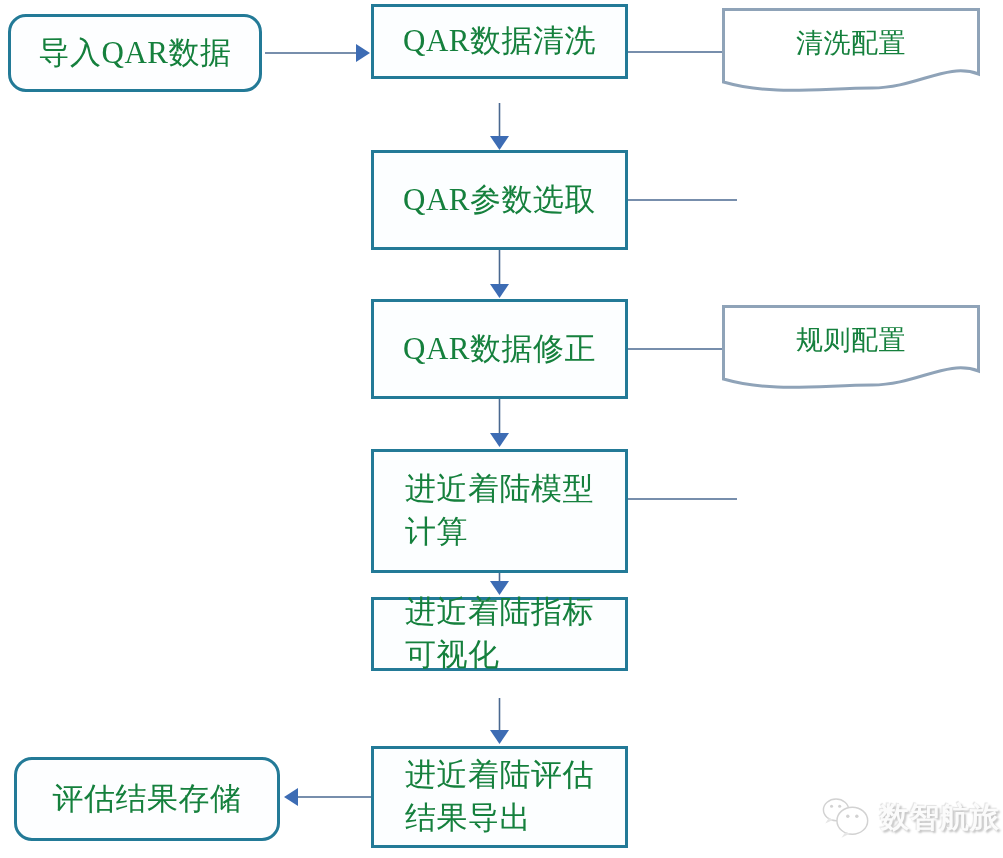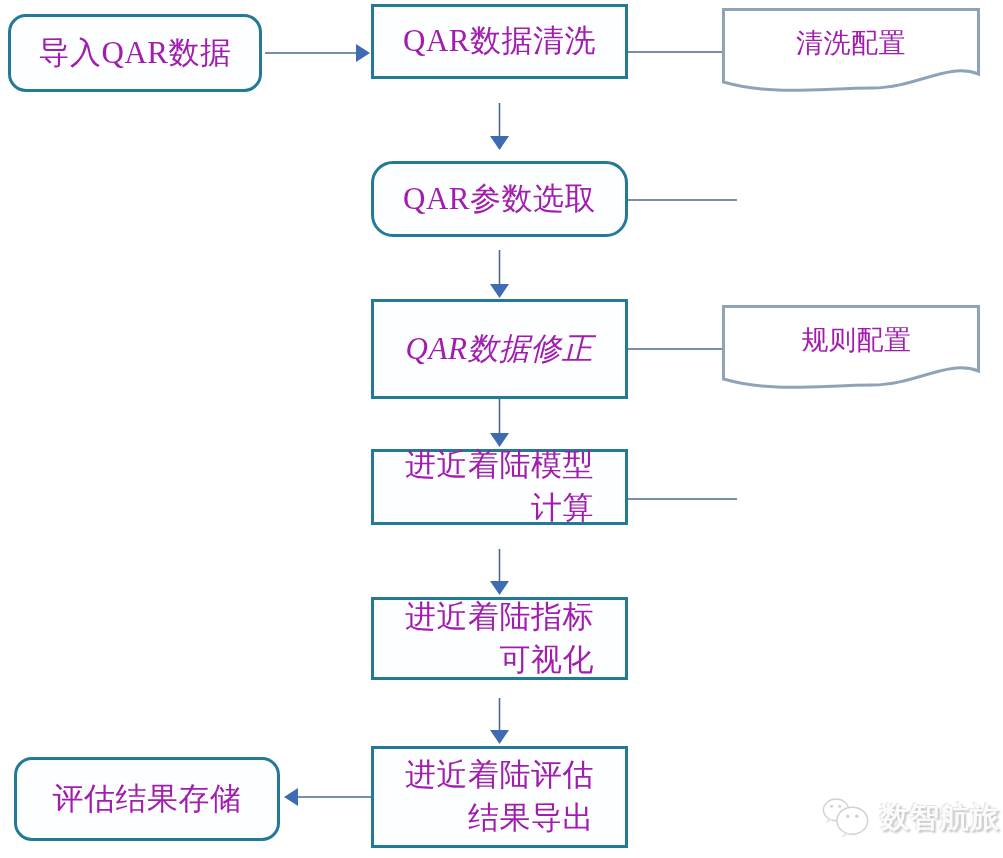--- a/index.html
+++ b/index.html
@@ -10,22 +10,22 @@
     overflow:hidden;
     font-family:"Liberation Serif","DejaVu Serif",serif;
   }
   
   #connectors{position:absolute;left:0;top:0;width:1003px;height:858px;z-index:1;}
 
   
   .node{position:absolute;z-index:2;display:flex;align-items:center;justify-content:center;box-sizing:border-box;}
   .label{
     white-space:pre-line;
-    text-align:right;
-    color:#a21caf;
+    text-align:left;
+    color:#15803d;
     font-size:31px;
     line-height:1.38;
     letter-spacing:0.5px;
   }
   .process{
     background:#fcfeff;
     border:3.5px solid #237a97;
     left:371px;width:257px;
   }
   .terminator{
@@ -107,43 +107,43 @@
     <span class="label">QAR数据清洗</span>
   </div>
 
   <div class="document" style="top:8px;">
     <svg width="258" height="90" viewBox="0 0 258 90">
       <path d="M1.5,1.5 H256.5 V66 C225,54 195,80 150,80 C100,80 50,88 1.5,74 Z" fill="#ffffff" stroke="#8fa3b8" stroke-width="3"></path>
     </svg>
     <span class="label">清洗配置</span>
   </div>
 
-  <div class="node process" style="top:161px;height:76px;border-radius:22px;">
+  <div class="node process" style="top:150px;height:100px;">
     <span class="label">QAR参数选取</span>
   </div>
 
 
-  <div class="node process" style="top:299px;height:100px;font-style:italic;">
+  <div class="node process" style="top:299px;height:100px;">
     <span class="label">QAR数据修正</span>
   </div>
 
-  <div class="document" style="top:305px;padding-left:11px;">
+  <div class="document" style="top:305px;">
     <svg width="258" height="90" viewBox="0 0 258 90">
       <path d="M1.5,1.5 H256.5 V66 C225,54 195,80 150,80 C100,80 50,88 1.5,74 Z" fill="#ffffff" stroke="#8fa3b8" stroke-width="3"></path>
     </svg>
     <span class="label">规则配置</span>
   </div>
 
-  <div class="node process" style="top:449px;height:76px;">
+  <div class="node process" style="top:449px;height:124px;">
     <span class="label">进近着陆模型
 计算</span>
   </div>
 
 
-  <div class="node process" style="top:597px;height:83px;">
+  <div class="node process" style="top:597px;height:74px;">
     <span class="label">进近着陆指标
 可视化</span>
   </div>
 
   <div class="node process" style="top:746px;height:102px;">
     <span class="label">进近着陆评估
 结果导出</span>
   </div>
 
   <div class="node terminator" style="left:14px;top:757px;width:266px;height:84px;">

